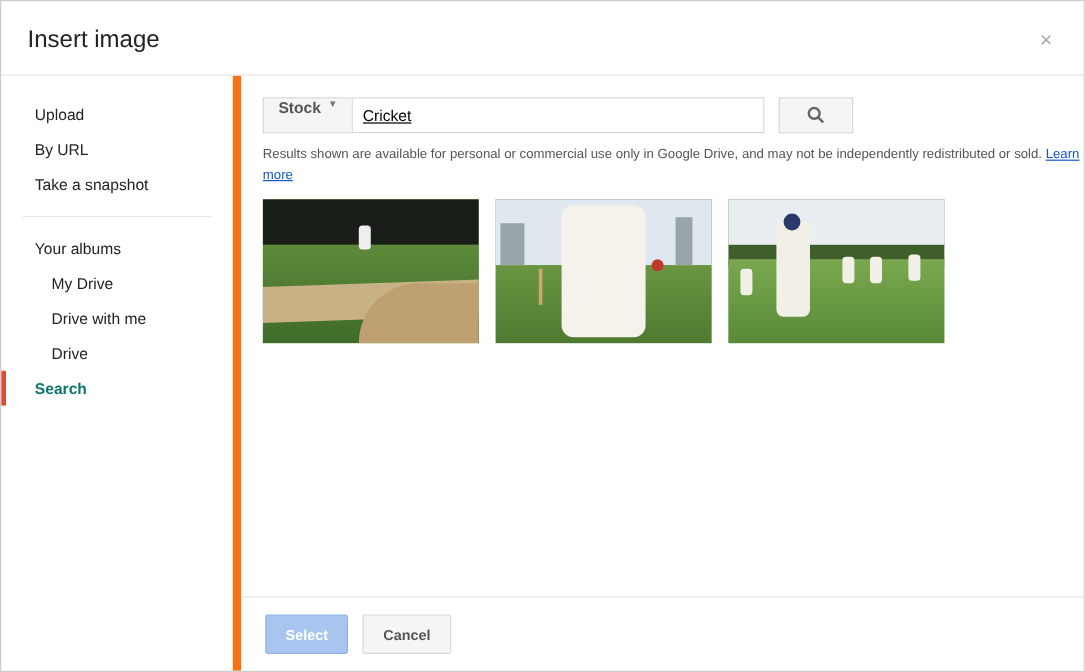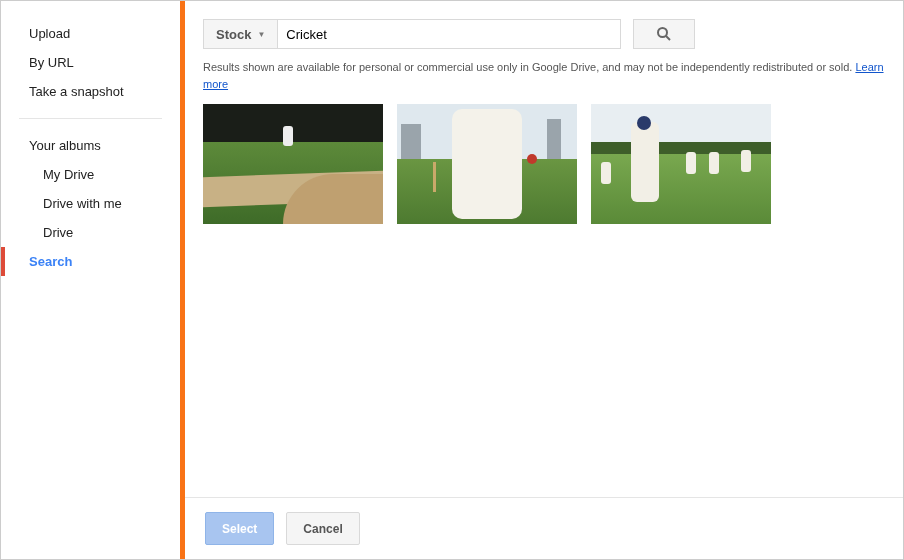--- a/index.html
+++ b/index.html
@@ -2,33 +2,33 @@
 <html><head>
 <meta charset="utf-8">
 <style>
   * { box-sizing: border-box; margin: 0; padding: 0; }
   body { font-family: Arial, sans-serif; font-size: 13px; color: #222; background: #fff; }
   .dialog { width: 904px; height: 560px; border: 1px solid #ccc; position: relative; display: flex; flex-direction: column; }
   .header { padding: 18px 22px 14px 22px; border-bottom: 1px solid #e5e5e5; display: flex; align-items: center; justify-content: space-between; }
   .header h1 { font-size: 20px; font-weight: normal; color: #222; }
   .close-btn { color: #aaa; font-size: 18px; cursor: pointer; background: none; border: none; padding: 4px; }
   .body { flex: 1; display: flex; overflow: hidden; }
-  .sidebar { width: 184px; border-right: 5px solid #f97316; padding: 18px 0; }
+  .sidebar { width: 200px; border-right: 7px solid #f97316; padding: 18px 0; }
   .sidebar-item { padding: 7px 12px 7px 28px; color: #222; cursor: pointer; font-size: 13px; }
   .sidebar-divider { margin: 12px 18px; border-top: 1px solid #e5e5e5; }
   .sidebar-group { padding: 7px 12px 7px 18px; cursor: pointer; }
   .sidebar-group .caret { font-size: 9px; margin-right: 4px; display:inline-block; color:#555;}
   .sidebar-sub { padding: 7px 12px 7px 42px; cursor: pointer; font-size: 13px; }
-  .sidebar .active-search { color: #3b82f6; font-weight: bold; border-left: 4px solid #dd4b39; padding-left: 24px; }
+  .sidebar .active-search { color: #0f766e; font-weight: bold; border-left: 4px solid #dd4b39; padding-left: 24px; }
   .main { flex: 1; display: flex; flex-direction: column; }
   .search-row { padding: 18px 18px 10px 18px; display: flex; gap: 12px; align-items: stretch; }
-  .stock-btn { background: #f5f5f5; border: 1px solid #d9d9d9; padding: 0 12px; height: 30px; display: flex; align-items: center; gap: 6px; font-weight: bold; color: #555; cursor: pointer; font-size: 13px; border-right: none; }
+  .stock-btn { background: #f5f5f5; border: 1px solid #d9d9d9; padding: 0 12px; height: 30px; display: flex; gap: 6px; font-weight: bold; color: #555; cursor: pointer; font-size: 13px; border-right: none; }
   .stock-btn .dcaret { font-size: 8px; color: #777; }
   .search-wrap { display: flex; flex: 0 0 auto; }
-  .search-input { width: 344px; height: 30px; border: 1px solid #d9d9d9; padding: 0 8px; font-size: 13px; outline: none; }
+  .search-input { width: 344px; height: 30px; border: 1px solid #d9d9d9; padding: 0 8px; font-size: 13px; outline: none; text-decoration: underline; }
   .search-btn { width: 62px; height: 30px; background: #f5f5f5; border: 1px solid #d9d9d9; cursor: pointer; display: flex; align-items: center; justify-content: center; }
   .notice { padding: 0 2px 12px 18px; font-size: 11px; color: #555; line-height: 1.5; }
   .notice a { color: #1155cc; text-decoration: underline; }
   .results { padding: 0 18px; display: flex; gap: 14px; flex-wrap: wrap; }
   .thumb { width: 180px; height: 120px; background: #7a9a5a; cursor: pointer; position: relative; overflow: hidden; }
   .footer { border-top: 1px solid #e5e5e5; padding: 14px 20px; display: flex; gap: 12px; }
   .btn { height: 33px; padding: 0 16px; border: 1px solid #d9d9d9; background: #f5f5f5; font-size: 12px; font-weight: bold; color: #555; cursor: pointer; border-radius: 2px; }
   .btn.primary { background: #a8c5f0; border-color: #8fb4e8; color: #fff; }
   
   .t1-top { position:absolute; top:0; left:0; right:0; height:38px; background:#1a1e18;}
@@ -47,20 +47,26 @@
   .t3-grass { position:absolute; bottom:0;left:0;right:0;height:70px; background:linear-gradient(#79a84f,#5a8a38);}
   .t3-trees { position:absolute; top:38px; left:0; right:0; height:18px; background:#3e5e2a;}
   .t3-bat { position:absolute; top:18px; left:40px; width:28px; height:80px; background:#f2efe6; border-radius:6px;}
   .t3-bat-head { position:absolute; top:12px; left:46px; width:14px; height:14px; background:#2a3a6a; border-radius:50%;}
   .t3-p { position:absolute; width:10px; height:22px; background:#f2efe6; border-radius:3px;}
 </style>
 </head>
 <body>
 
 <div class="dialog">
+  <div class="header">
+    <h1>Insert image</h1>
+    <button class="close-btn">
+      <span>×</span>
+    </button>
+  </div>
   <div class="body">
     <div class="sidebar">
       <div class="sidebar-item">Upload</div>
       <div class="sidebar-item">By URL</div>
       <div class="sidebar-item">Take a snapshot</div>
       <div class="sidebar-divider"></div>
       <div class="sidebar-item">Your albums</div>
       <div class="sidebar-sub">My Drive</div>
       <div class="sidebar-sub">Drive with me</div>
       <div class="sidebar-sub">Drive</div>

